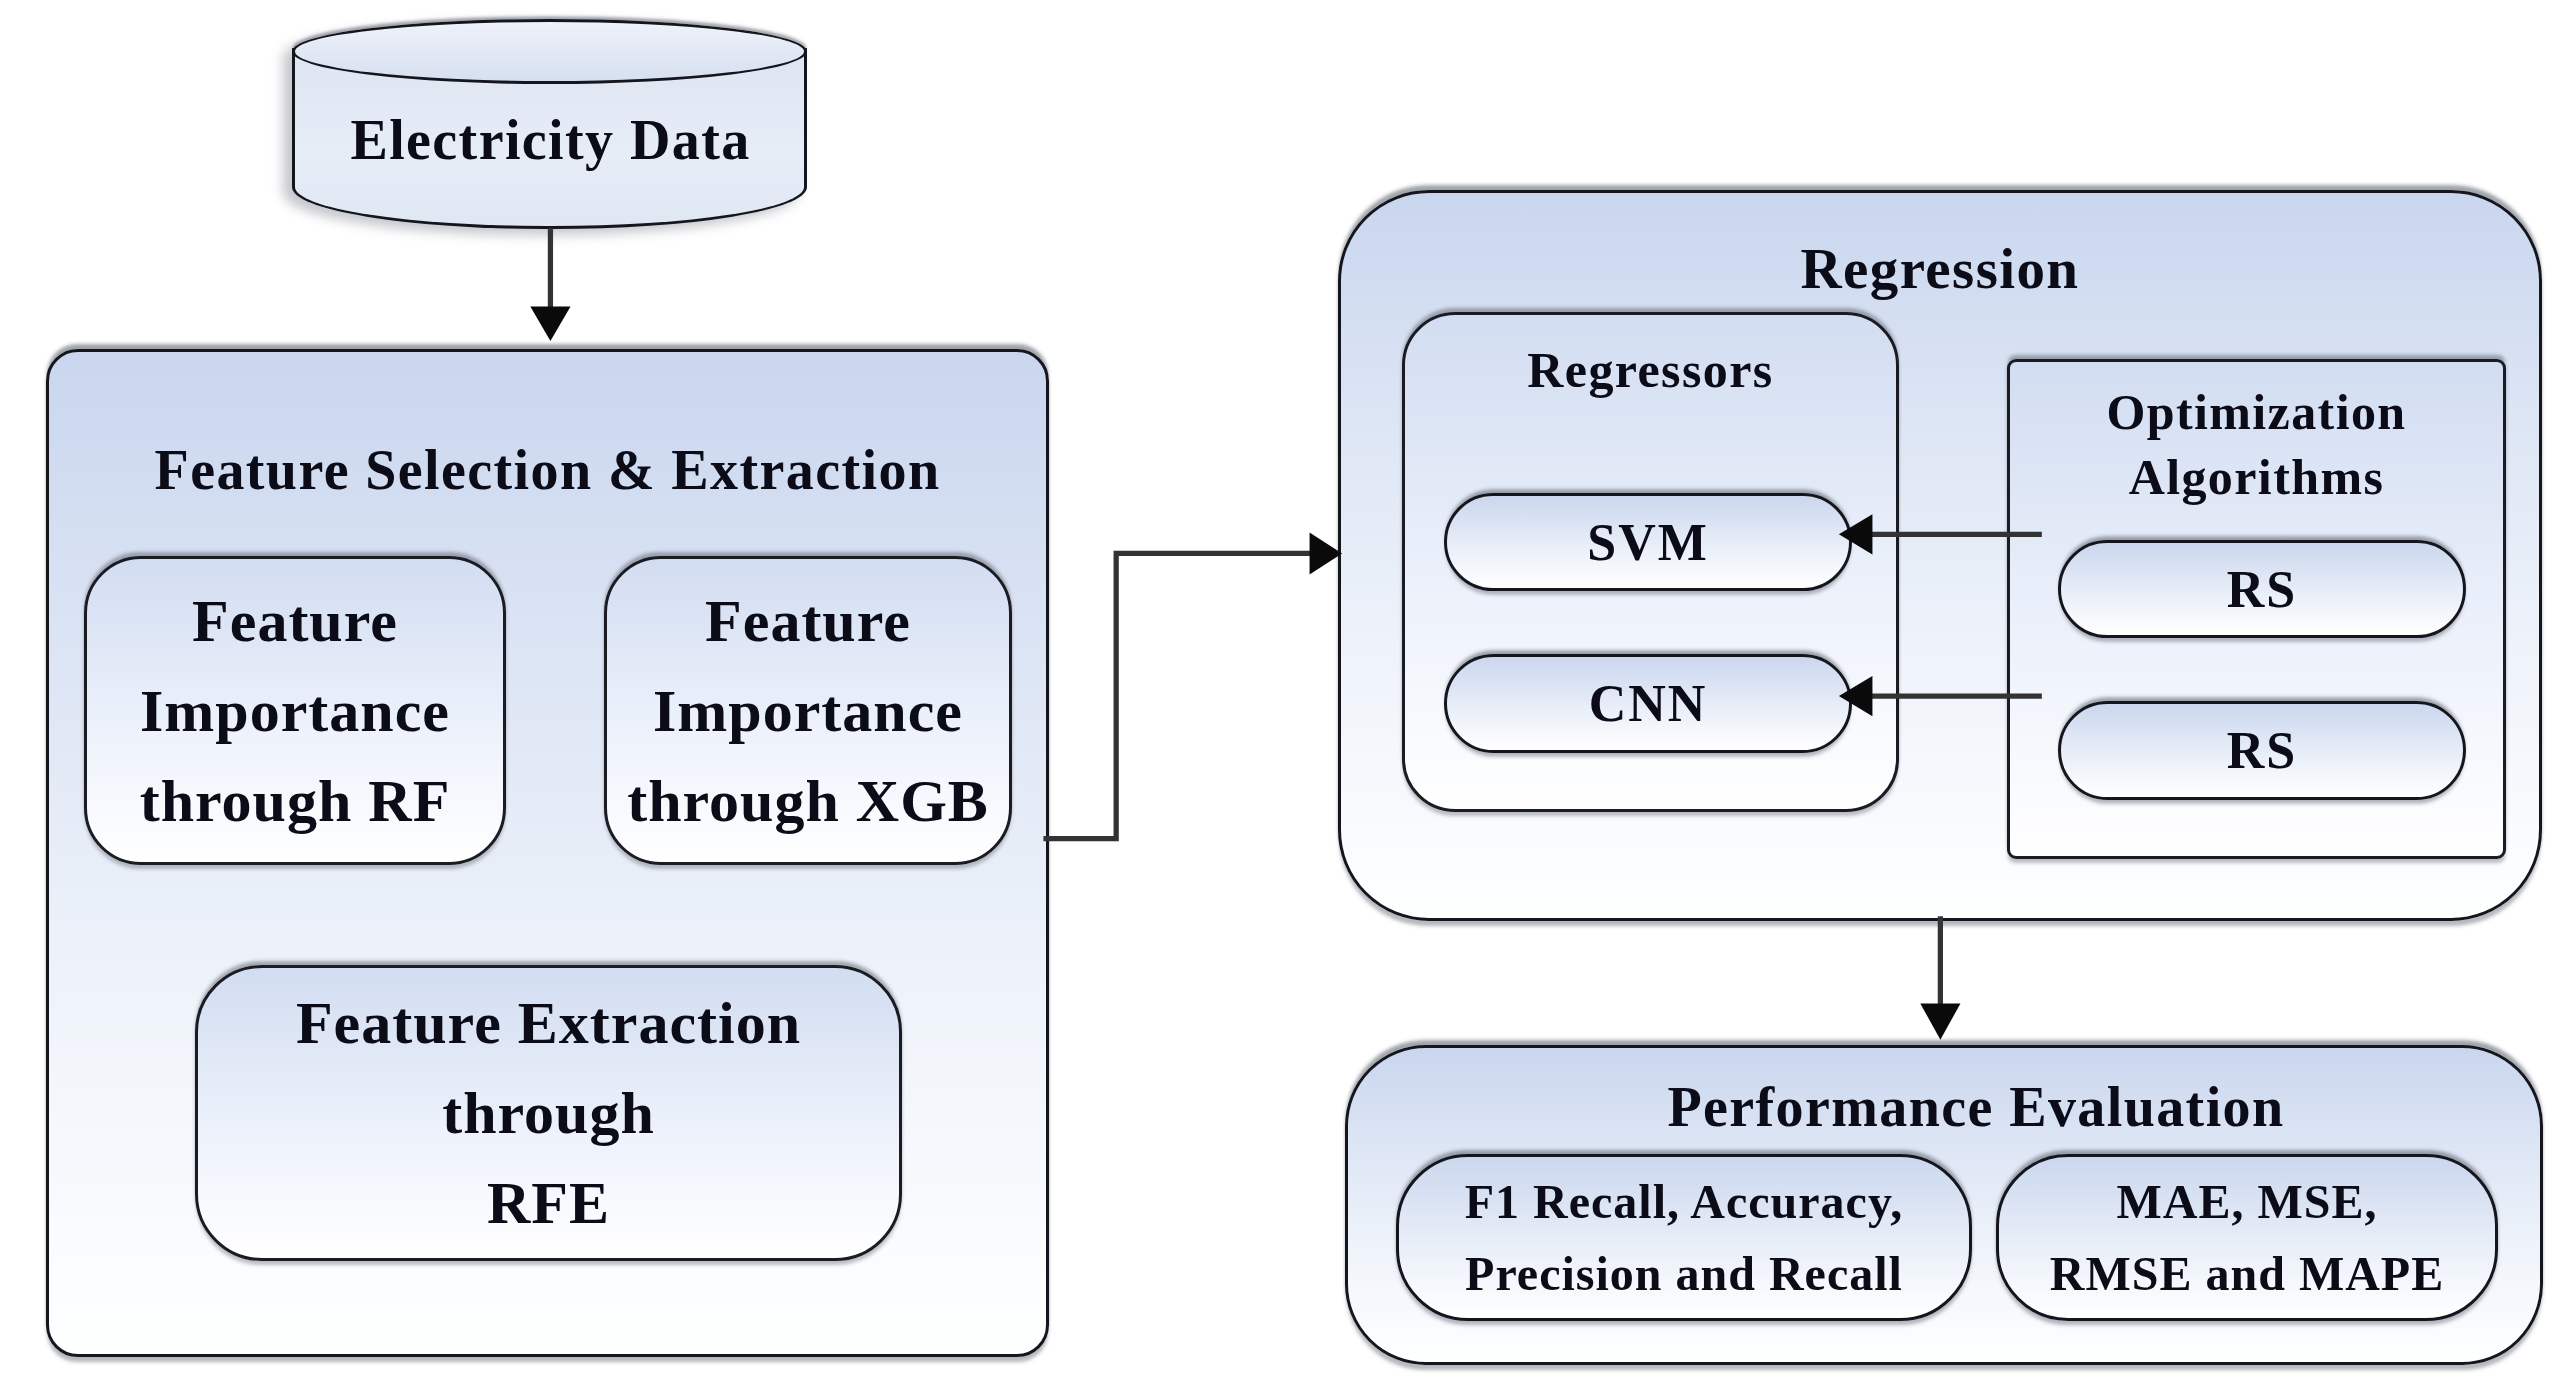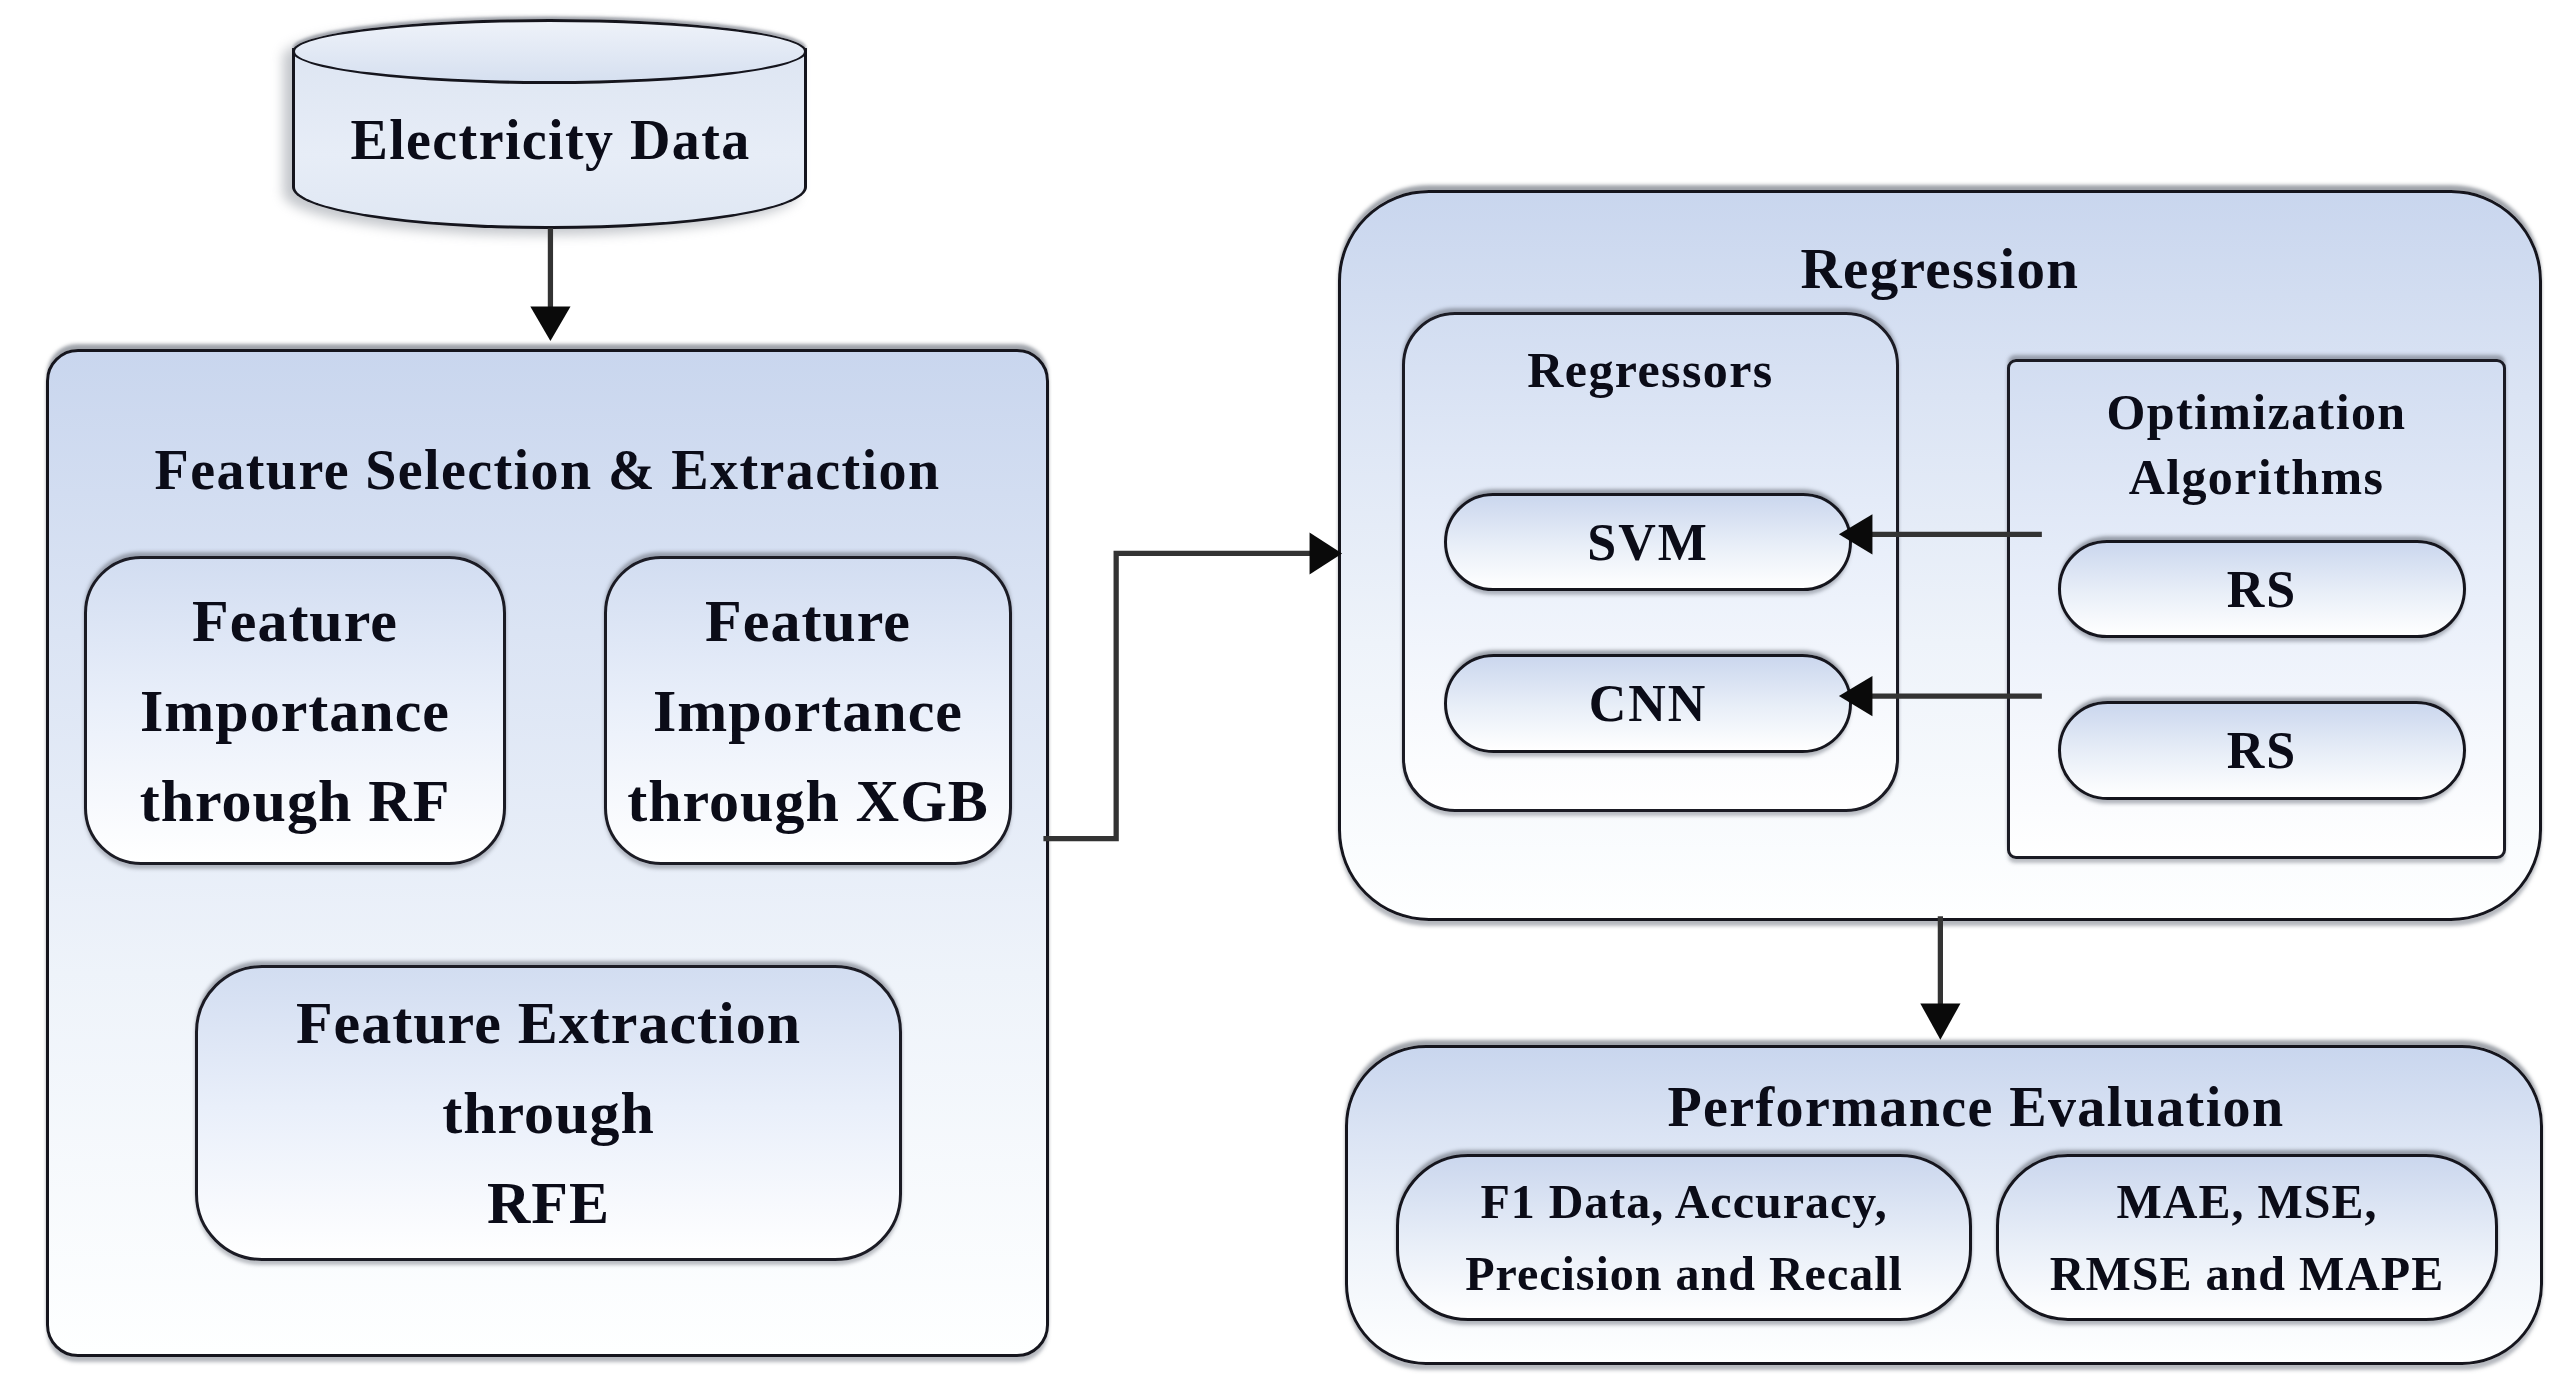--- a/index.html
+++ b/index.html
@@ -110,21 +110,21 @@
       <div class="abs gpill center-text label54" style="left:48px;top:178px;width:402px;height:92px;border-radius:50px;">RS</div>
       <div class="abs gpill center-text label54" style="left:48px;top:339px;width:402px;height:93px;border-radius:50px;">RS</div>
     </div>
   </div>
 
   <div class="abs gbox" style="left:1345px;top:1045px;width:1192px;height:314px;border-radius:81px;">
     <div class="abs center-text title58" style="left:0;top:25px;width:100%;height:67px;padding-left:32px;">Performance Evaluation</div>
 
     <div class="abs gpill center-text" style="left:48px;top:106px;width:570px;height:161px;border-radius:72px;">
       <div class="lines label50">
-        <span>F1 Data, Accuracy,</span>
+        <span>F1 Recall, Accuracy,</span>
         <span>Precision and Recall</span>
       </div>
     </div>
 
     <div class="abs gpill center-text" style="left:648px;top:106px;width:496px;height:161px;border-radius:72px;">
       <div class="lines label50">
         <span>MAE, MSE,</span>
         <span>RMSE and MAPE</span>
       </div>
     </div>

